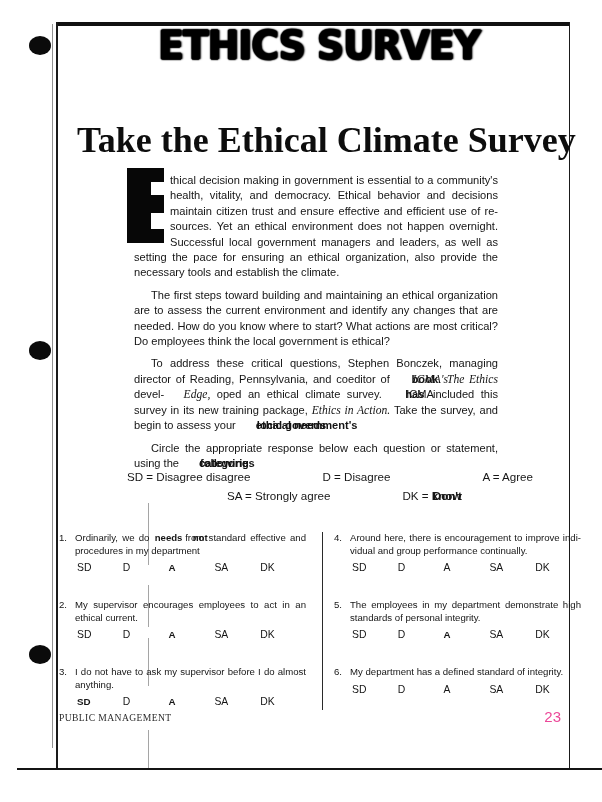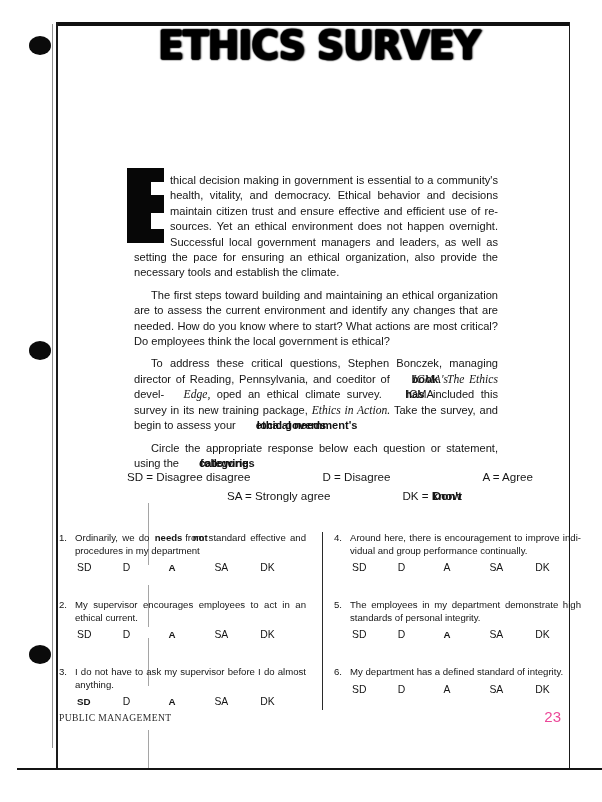--- a/index.html
+++ b/index.html
@@ -289,20 +289,21 @@
 
   <div class="scan-streak" style="left:131px; top:503px; height:62px;"></div>
   <div class="scan-streak" style="left:131px; top:585px; height:42px;"></div>
   <div class="scan-streak" style="left:131px; top:638px; height:48px;"></div>
   <div class="scan-streak" style="left:131px; top:730px; height:38px;"></div>
 
   <div id="masthead">
     <div id="masthead-title">ETHICS SURVEY</div>
   </div>
 
+  <h1 id="headline">Take the Ethical Climate Survey</h1>
 
   <div id="article">
 
     <div id="dropcap"></div>
 
     <p><span>thical decision making in government is essential to a community's health, vitality, and democracy. Ethical behavior and decisions maintain citizen trust and ensure effective and efficient use of re-sources. Yet an ethical environment does not happen overnight. Successful local government managers and leaders, as well as setting the pace for ensuring an ethical organization, also provide the necessary tools and establish the climate.</span></p>
 
     <p class="indent"><span>The first steps toward building and maintaining an ethical organization are to assess the current environment and identify any changes that are needed. How do you know where to start? What actions are most critical? Do employees think the local government is ethical?</span></p>
 
     <p class="indent"><span>To address these critical questions, Stephen Bonczek, managing director of Reading, Pennsylvania, and coeditor of </span><span class="overprint"><span class="under">ICMA's</span><span class="lay" style="font-weight:bold;">book</span><span class="lay shift ital">ICMA's</span></span><span class="ital">The Ethics</span><span> devel-</span>&nbsp;&nbsp;&nbsp;<span class="ital">Edge,</span><span> oped an ethical climate survey. </span><span class="overprint"><span class="under">ICMA</span><span class="lay" style="font-weight:bold;">has</span><span class="lay shift">ICMA</span></span><span>included this survey in its new training package, </span><span class="ital">Ethics in Action.</span><span> Take the survey, and begin to assess your </span><span class="overprint"><span class="under">local government's</span><span class="lay" style="font-weight:bold;">ethical needs</span><span class="lay shift" style="font-weight:bold;">local government's</span></span></p>

